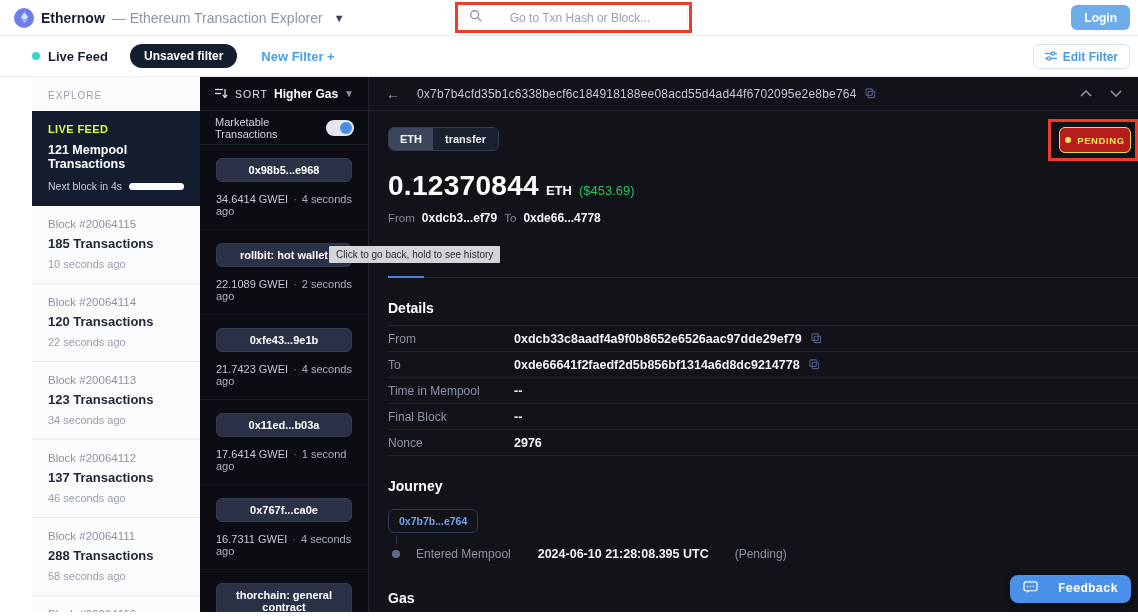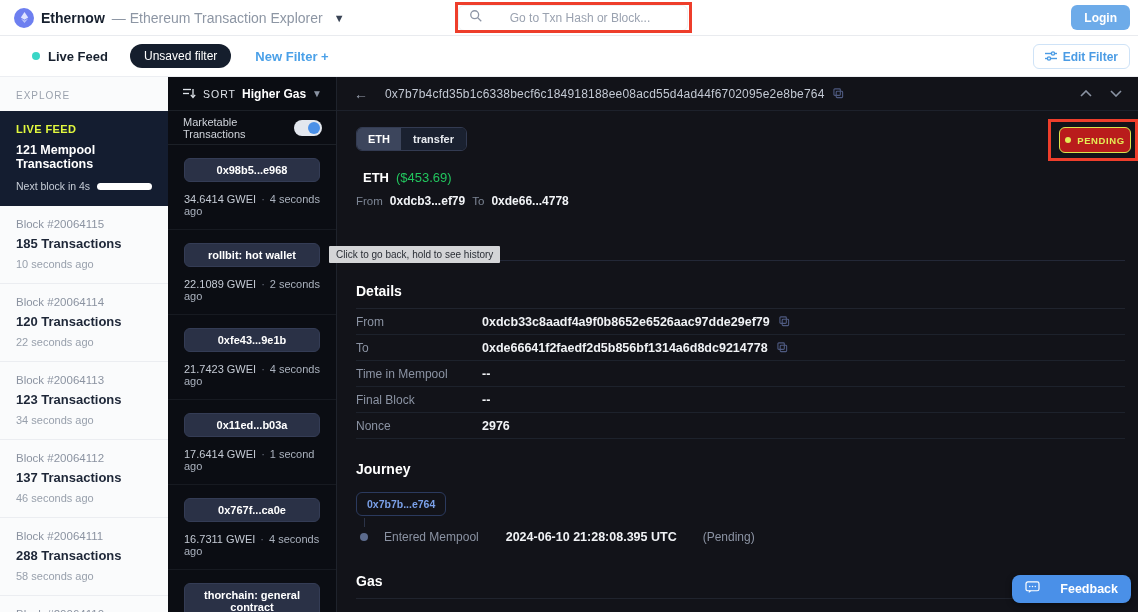--- a/index.html
+++ b/index.html
@@ -24,32 +24,32 @@
   .search input::placeholder { color:#9aa2b0; }
   .login-btn { position:absolute; right:8px; top:5px; height:25px; padding:0 13px;
     background:#6dabe9; color:#fff; border:none; border-radius:6px;
     font-size:12px; font-weight:bold; cursor:pointer; }
 
   
   .filterbar { height:41px; background:#fff; border-bottom:1px solid #eceef2;
     display:flex; align-items:center; padding:0 8px 0 32px; position:relative; }
   .live-dot { width:8px; height:8px; border-radius:50%; background:#3ad6c6; margin-right:8px; }
   .livefeed-lbl { font-size:13px; font-weight:bold; color:#17202e; margin-right:22px; }
-  .unsaved-pill { background:#151e2d; color:#fff; font-size:12px; font-weight:normal;
+  .unsaved-pill { background:#151e2d; color:#fff; font-size:12px; font-weight:bold;
     padding:5px 14px; border-radius:13px; margin-right:24px; }
   .newfilter { color:#4aa0e8; font-size:13px; font-weight:bold; }
   .editfilter-btn { position:absolute; right:8px; top:8px; height:25px; padding:0 11px;
     background:#fff; border:1px solid #cfe3f7; border-radius:6px; color:#4a9be4;
     font-size:12px; font-weight:bold; display:flex; align-items:center; gap:6px; cursor:pointer; }
 
   
   .content { display:flex; height:539px; }
 
   
-  .sidebar { width:168px; background:#fafbfc; overflow:hidden; }
+  .sidebar { width:168px; background:#fafbfc; overflow:hidden;margin-left:32px; }
   .explore-lbl { font-size:10px; letter-spacing:1px; color:#9aa1ad; padding:13px 16px 10px; }
   .livecard { background:#141d30; padding:12px 16px 14px; }
   .livecard-title { color:#e2f93e; font-size:11px; font-weight:bold; letter-spacing:0.4px; }
   .livecard-sub { color:#fff; font-size:12.5px; font-weight:bold; margin-top:8px; }
   .nextblock-row { display:flex; align-items:center; margin-top:9px; gap:7px; }
   .nextblock-lbl { color:#c6ccd6; font-size:10.5px; white-space:nowrap; }
   .progress { flex:1; height:7px; border-radius:4px; background:#fff; overflow:hidden; }
   .progress-fill { height:100%; width:56%; border-radius:4px;
     background:linear-gradient(to right,#55657f,#10192b); }
   .blk { padding:12px 16px 13px; border-bottom:1px solid #ebedf1; }
@@ -133,21 +133,21 @@
   .anno { position:absolute; border:3px solid #ee3e2b; z-index:50; pointer-events:none; }
   .anno-search { left:455px; top:2px; width:237px; height:31px; }
   .anno-pending { left:1048px; top:119px; width:90px; height:42px; }
 
   .tooltip { position:absolute; left:329px; top:246px; background:#d4d5d7; color:#2a2e35;
     font-size:10px; padding:3px 7px; border-radius:1px; z-index:20; white-space:nowrap; }
 
   .feedback-btn { position:absolute; right:7px; bottom:9px; height:28px; padding:0 13px;
     background:#4a90e8; color:#fff; border:none; border-radius:8px; font-size:12.5px;
     font-weight:bold; display:flex; align-items:center; gap:20px; cursor:pointer; z-index:10;
-    box-shadow:0 2px 6px rgba(0,0,0,0.4); font-family:Liberation Sans, sans-serif; }
+    box-shadow:0 2px 6px rgba(0,0,0,0.4); font-family:Liberation Mono, monospace; }
 </style>
 </head>
 <body>
 
 <div class="app">
 
   <header class="topbar">
     <div class="brand">
       <span class="logo">
         <svg width="11" height="11" viewBox="0 0 12 12">
@@ -304,20 +304,21 @@
       </div>
 
       <div class="detail-body">
         <div class="tagrow">
           <div class="tagset">
             <span class="tag-eth">ETH</span>
             <span class="tag-type">transfer</span>
           </div>
         </div>
         <div class="amount-row">
+          <span class="amount">0.12370844</span>
           <span class="amount-unit">ETH</span>
           <span class="amount-usd">($453.69)</span>
         </div>
         <div class="fromto">
           <span>From</span>
           <b>0xdcb3...ef79</b>
           <span>To</span>
           <b>0xde66...4778</b>
         </div>
 

